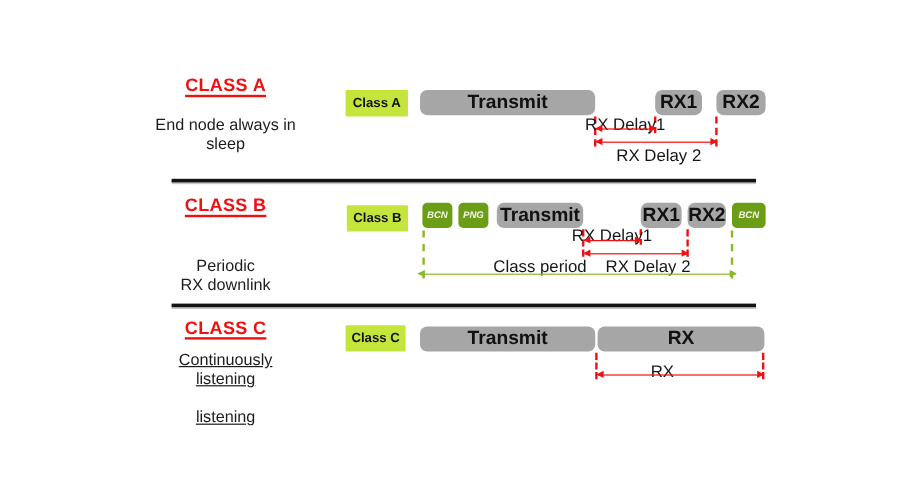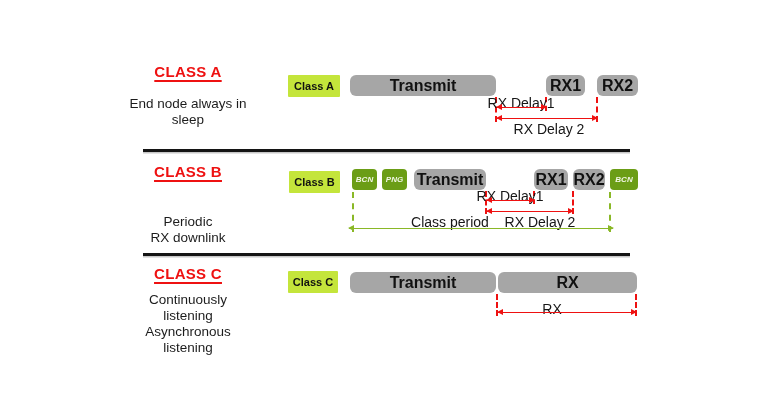--- a/index.html
+++ b/index.html
@@ -86,24 +86,24 @@
   <div class="abs ann" style="left:510px;top:188px;">RX Delay1</div>
   <div class="abs arrow" style="left:487px;top:200px;width:47px;"></div>
   <div class="abs arrow" style="left:487px;top:211px;width:86px;"></div>
   <div class="abs ann" style="left:540px;top:214px;">RX Delay 2</div>
   <div class="abs ann" style="left:450px;top:214px;">Class period</div>
   <div class="abs arrow green" style="left:349px;top:228px;width:264px;"></div>
 
   <div class="abs divider" style="left:143px;top:253px;width:487px;"></div>
 
   <div class="abs title" style="left:108px;top:265px;">CLASS C</div>
-  <div class="abs desc" style="left:98px;top:292px;width:180px;">
+  <div class="abs desc" style="left:98px;top:292px;width:180px;text-decoration:underline;">
     <span>Continuously</span><br>
     <span>listening</span><br>
-    <span>Asynchronous</span><br>
+    <br>
     <span>listening</span>
   </div>
   <div class="abs box box-label" style="left:288px;top:271px;width:50px;height:22px;">Class C</div>
   <div class="abs box box-gray" style="left:350px;top:272px;width:146px;height:21px;">Transmit</div>
   <div class="abs box box-gray" style="left:498px;top:272px;width:139px;height:21px;">RX</div>
 
   <div class="abs vdash-red" style="left:496px;top:294px;height:22px;"></div>
   <div class="abs vdash-red" style="left:635px;top:294px;height:22px;"></div>
   <div class="abs ann" style="left:552px;top:301px;">RX</div>
   <div class="abs arrow" style="left:498px;top:312px;width:138px;"></div>

